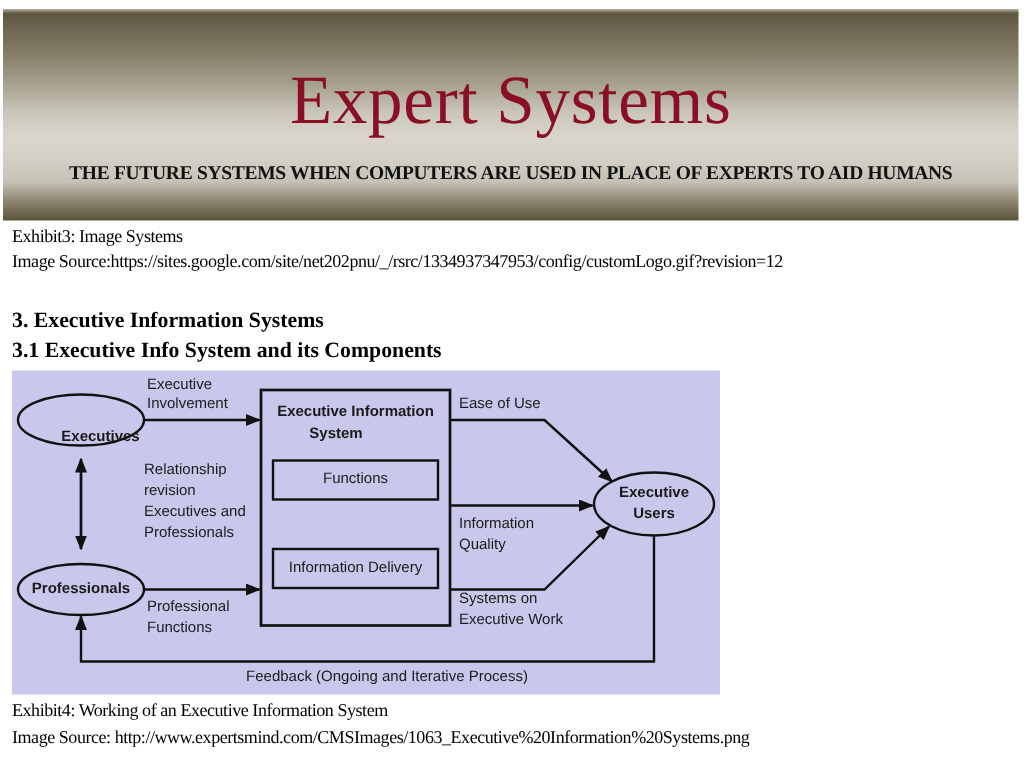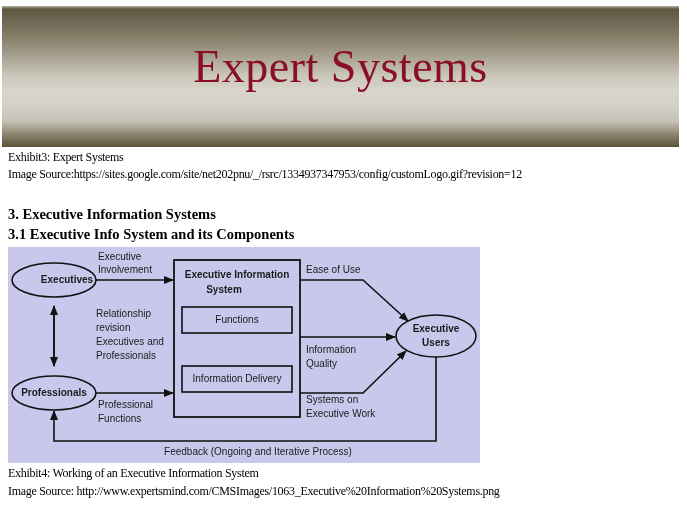--- a/index.html
+++ b/index.html
@@ -25,23 +25,24 @@
   .dlabel { position: absolute; font-family: "Liberation Sans", "DejaVu Sans", sans-serif;
     font-size: 10px; line-height: 14px; color: #1a1a1a; white-space: nowrap; }
   .dbold { font-weight: bold; }
   .center { text-align: center; }
 </style>
 </head>
 <body>
 
 <div class="banner">
   <div class="banner-title">Expert Systems</div>
+  <div class="banner-sub">THE FUTURE SYSTEMS WHEN COMPUTERS ARE USED IN PLACE OF EXPERTS TO AID HUMANS</div>
 </div>
 
-<div class="caption" style="top:150px;">Exhibit3: Expert Systems</div>
+<div class="caption" style="top:150px;">Exhibit3: Image Systems</div>
 <div class="caption" style="top:167px;">Image Source:https://sites.google.com/site/net202pnu/_/rsrc/1334937347953/config/customLogo.gif?revision=12</div>
 
 <div class="heading" style="top:206px;">3. Executive Information Systems</div>
 <div class="heading" style="top:226px;">3.1 Executive Info System and its Components</div>
 
 <div class="diagram">
   <svg width="472" height="216" viewBox="0 0 472 216">
     <defs>
       <marker id="ah" markerWidth="10" markerHeight="8" refX="9" refY="4" orient="auto" markerUnits="userSpaceOnUse">
         <path d="M0,0 L10,4 L0,8 z" fill="#111"></path>
@@ -69,21 +70,21 @@
       <polyline points="292,33 355,33 400,74" marker-end="url(#ah)"></polyline>
 
       <line x1="292" y1="90" x2="387" y2="90" marker-end="url(#ah)"></line>
 
       <polyline points="292,146 355,146 398,104" marker-end="url(#ah)"></polyline>
 
       <polyline points="428,110 428,194 46,194 46,164" marker-end="url(#ah)"></polyline>
     </g>
   </svg>
 
-  <div class="dlabel dbold center" style="left:4px; top:26px; width:84px;padding-left:13px;">Executives</div>
+  <div class="dlabel dbold center" style="left:4px; top:38px; width:84px;padding-left:13px;">Executives</div>
   <div class="dlabel dbold center" style="left:4px; top:139px; width:84px;">Professionals</div>
 
   <div class="dlabel dbold center" style="left:166px; top:21px; width:126px;">Executive Information</div>
   <div class="dlabel dbold center" style="left:166px; top:36px; width:100px;">System</div>
   <div class="dlabel center" style="left:174px; top:66px; width:110px;">Functions</div>
   <div class="dlabel center" style="left:174px; top:125px; width:110px;">Information Delivery</div>
 
   <div class="dlabel dbold center" style="left:388px; top:75px; width:80px;">Executive</div>
   <div class="dlabel dbold center" style="left:388px; top:89px; width:80px;">Users</div>
 

